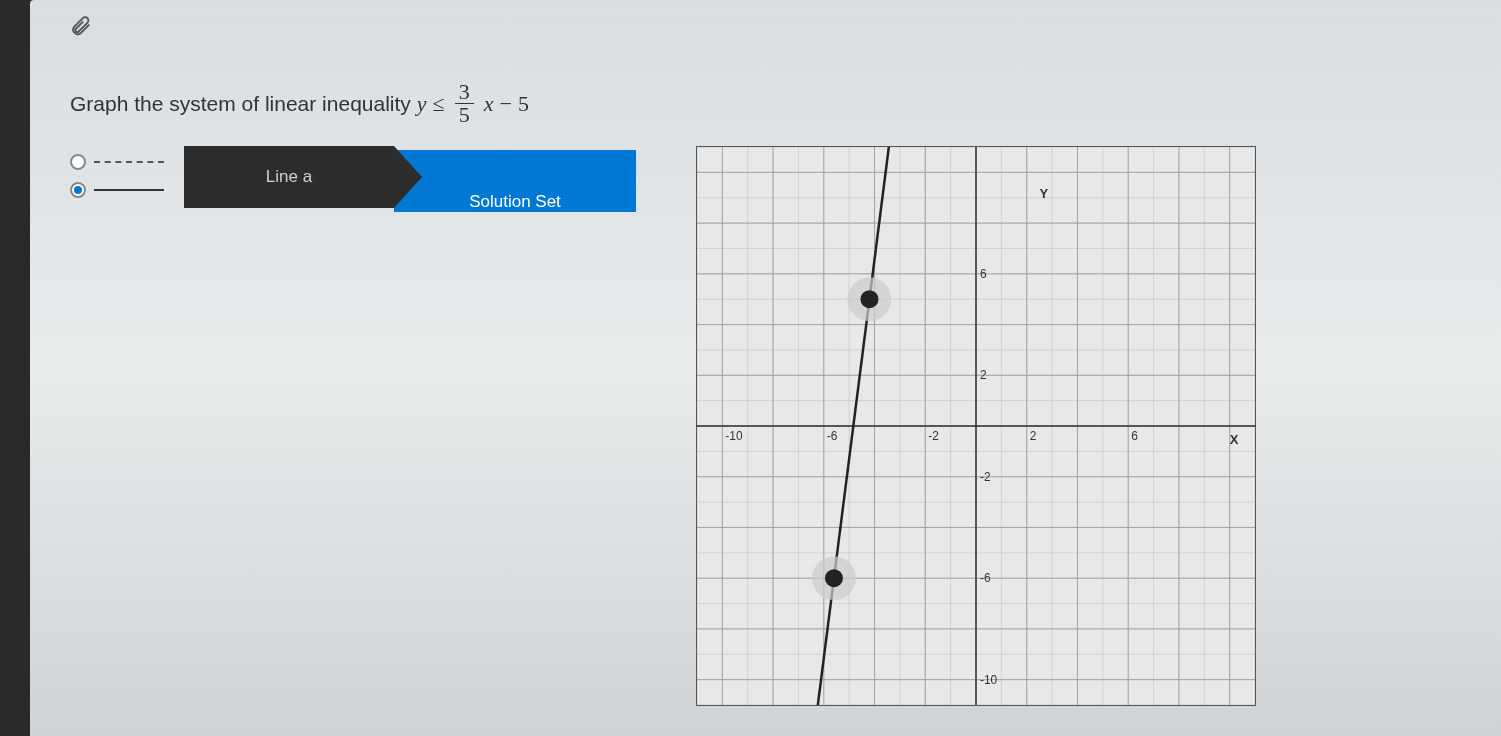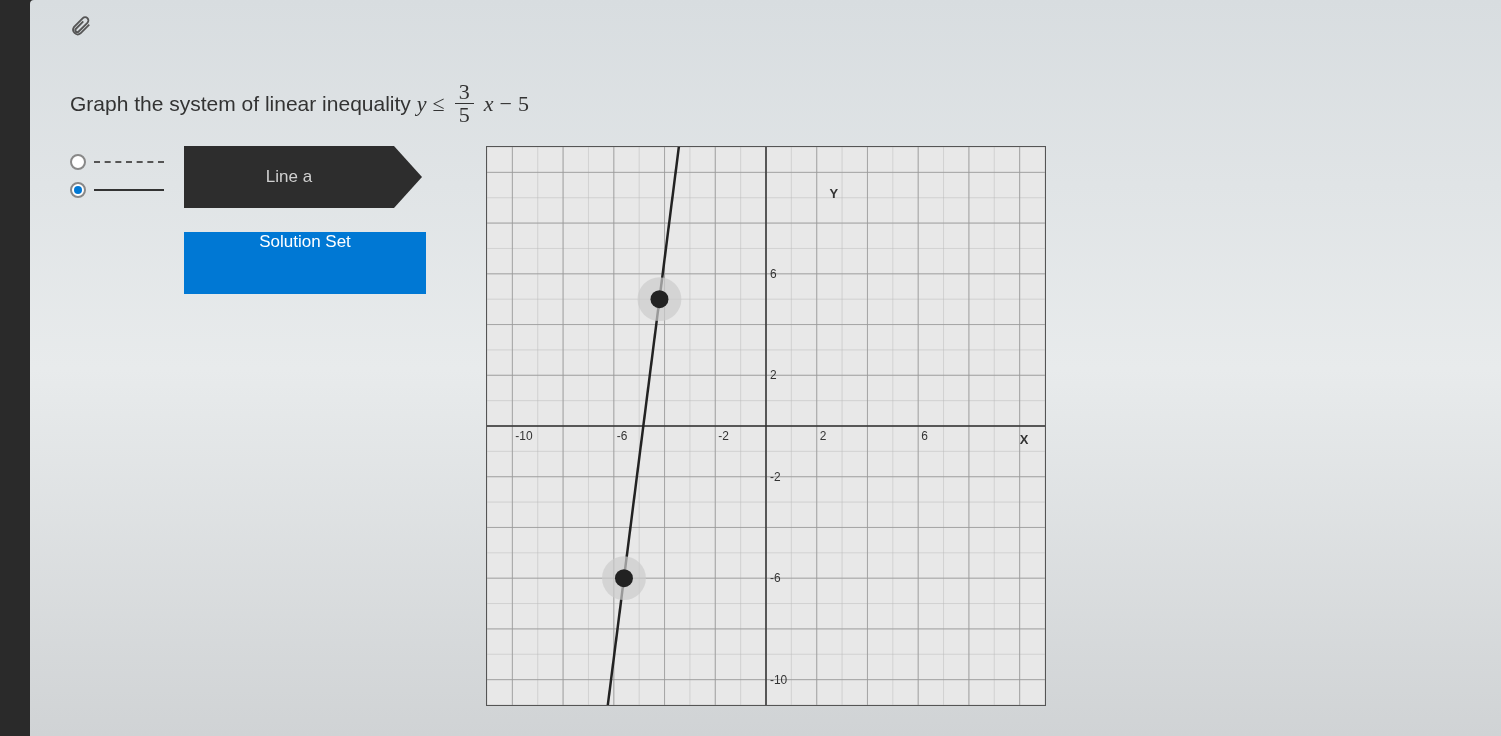--- a/index.html
+++ b/index.html
@@ -98,22 +98,21 @@
     .dashed-line {
       width: 70px;
       border-top: 2px dashed #555;
     }
     .solid-line {
       width: 70px;
       border-top: 2px solid #333;
     }
     .button-stack {
       display: flex;
-      flex-direction: column;
-      gap: 20px;
+      flex-direction: row;
     }
     .line-a-btn {
       background: #2d2d2d;
       color: #d0d0d0;
       width: 210px;
       height: 62px;
       display: flex;
       align-items: center;
       justify-content: center;
       font-size: 17px;
@@ -129,21 +128,21 @@
       border-top: 31px solid transparent;
       border-bottom: 31px solid transparent;
       border-left: 28px solid #2d2d2d;
     }
     .solution-set-btn {
       background: #0078d4;
       color: #fff;
       width: 242px;
       height: 62px;
       display: flex;
-      align-items: flex-start;
+      align-items: flex-end;
       justify-content: center;
       font-size: 17px;
       margin-top: 4px;
     }
     .graph-container {
       position: relative;
       width: 560px;
       height: 560px;
       background: #e8e8e8;
       border: 1.5px solid #555;

